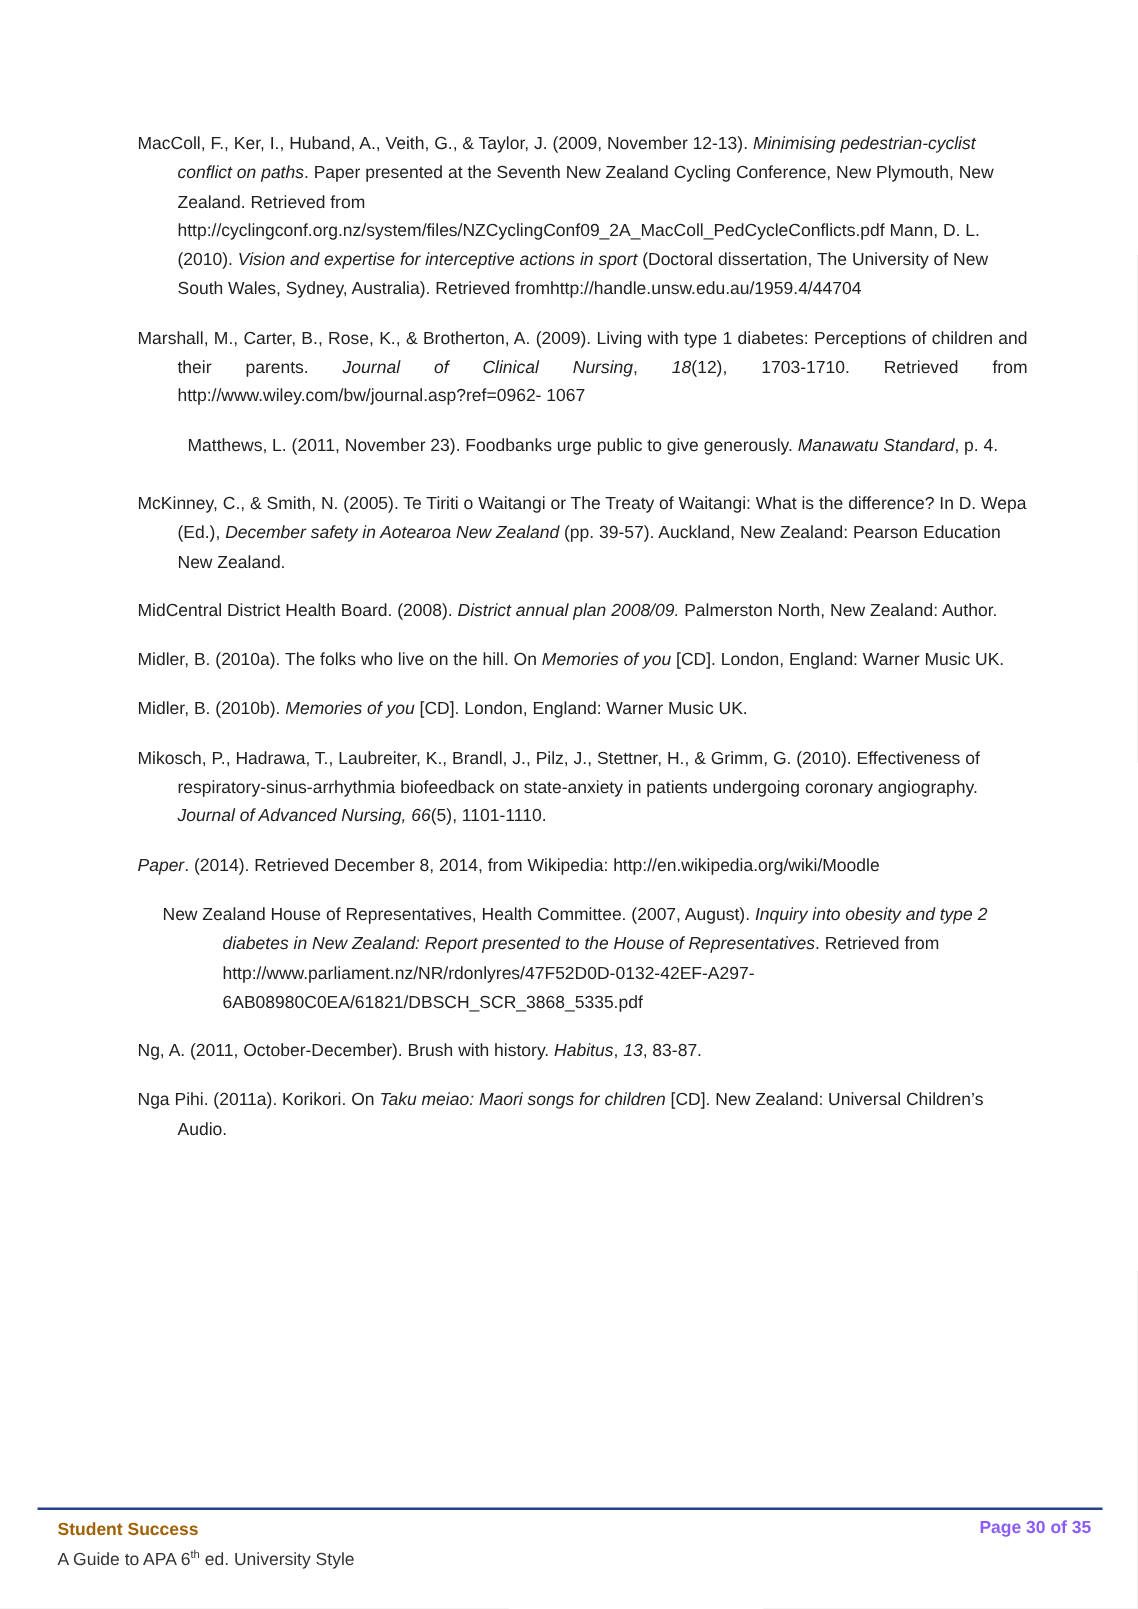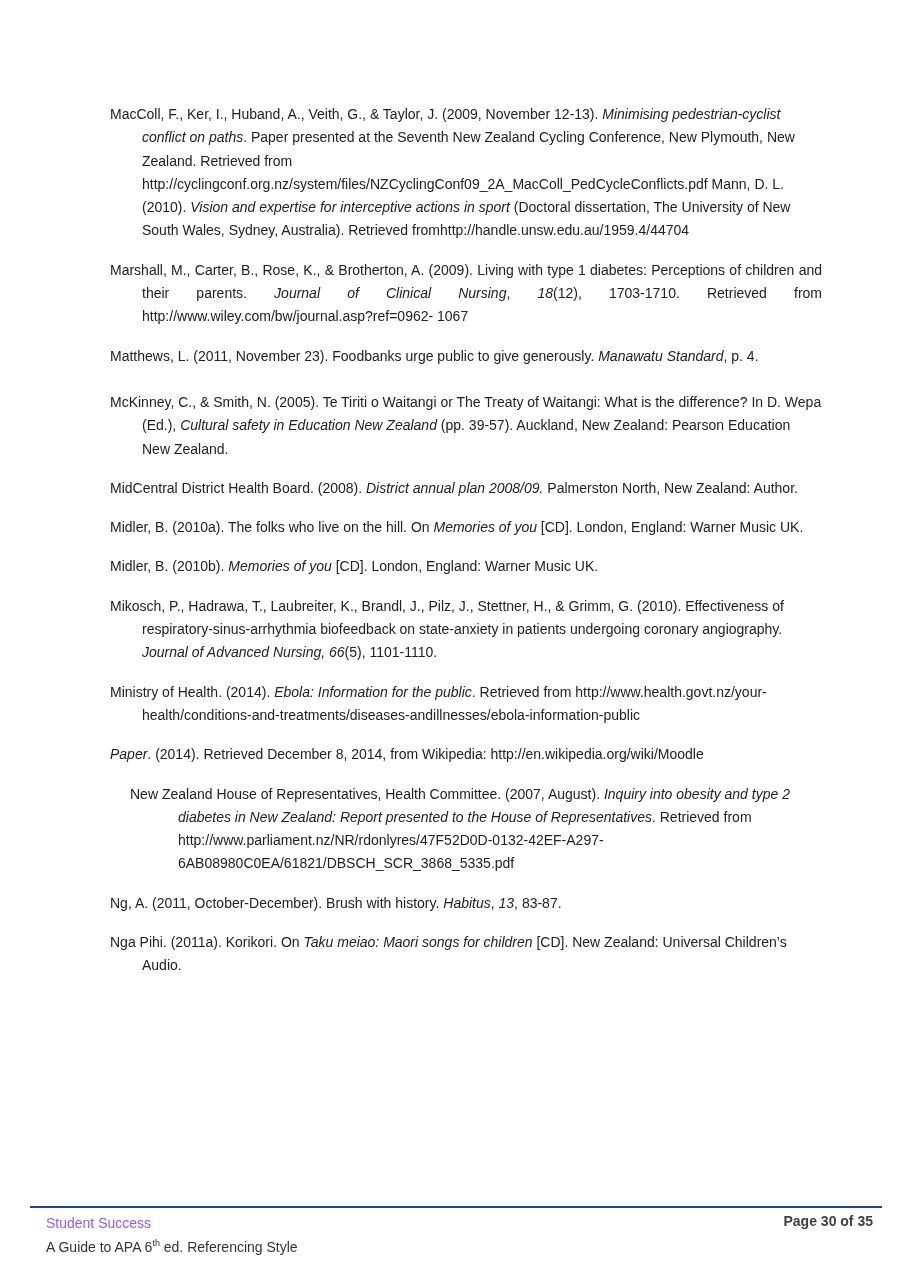--- a/index.html
+++ b/index.html
@@ -21,77 +21,76 @@
     font-size: 14px;
     line-height: 23.3px;
   }
   .ref {
     margin: 0 0 16px 0;
     padding-left: 32px;
     text-indent: -32px;
   }
   .ref.justify { text-align: justify; }
   .ref.deep { padding-left: 48px; text-indent: -48px; margin-left: 20px; }
-  .ref.gap-large { margin-bottom: 23px; }
+  .ref.gap-large { margin-bottom: 23px; margin-left: 40px; }
   .ref i { font-style: italic; }
 
   .footer-rule {
     position: absolute;
     left: 30px;
     right: 28px;
     top: 1206px;
     border-top: 2px solid #28418c;
   }
   .footer-left {
     position: absolute;
     left: 46px;
     top: 1213px;
     font-size: 14px;
     line-height: 20px;
   }
   .doc-title {
-    font-weight: normal;
-    color: #8b5cf6;
+    font-weight: bold;
+    color: #a16207;
   }
   .doc-subtitle {
     color: #333333;
   }
   .doc-subtitle sup { font-size: 9px; }
   .footer-right {
     position: absolute;
     right: 37px;
     top: 1213px;
     font-size: 14px;
     font-weight: bold;
-    color: #404040;
+    color: #8b5cf6;
   }
 </style>
 </head>
 <body>
 
 <div class="page">
 
   <div class="refs">
       <p class="ref"><span>MacColl, F., Ker, I., Huband, A., Veith, G., &amp; Taylor, J. (2009, November 12-13). </span><i>Minimising pedestrian-cyclist conflict on paths</i><span>. Paper presented at the Seventh New Zealand Cycling Conference, New Plymouth, New Zealand. Retrieved from http://cyclingconf.org.nz/system/files/NZCyclingConf09_2A_MacColl_PedCycleConflicts.pdf Mann, D. L. (2010). </span><i>Vision and expertise for interceptive actions in sport</i><span> (Doctoral dissertation, The University of New South Wales, Sydney, Australia). Retrieved fromhttp://handle.unsw.edu.au/1959.4/44704</span></p>
       <p class="ref justify"><span>Marshall, M., Carter, B., Rose, K., &amp; Brotherton, A. (2009). Living with type 1 diabetes: Perceptions of children and their parents. </span><i>Journal of Clinical Nursing</i><span>, </span><i>18</i><span>(12), 1703-1710. Retrieved from http://www.wiley.com/bw/journal.asp?ref=0962- 1067</span></p>
       <p class="ref gap-large"><span>Matthews, L. (2011, November 23). Foodbanks urge public to give generously. </span><i>Manawatu Standard</i><span>, p. 4.</span></p>
-      <p class="ref"><span>McKinney, C., &amp; Smith, N. (2005). Te Tiriti o Waitangi or The Treaty of Waitangi: What is the difference? In D. Wepa (Ed.), </span><i>Cultural safety in Education New Zealand</i><span> (pp. 39-57). Auckland, New Zealand: Pearson Education New Zealand.</span></p>
+      <p class="ref"><span>McKinney, C., &amp; Smith, N. (2005). Te Tiriti o Waitangi or The Treaty of Waitangi: What is the difference? In D. Wepa (Ed.), </span><i>December safety in Aotearoa New Zealand</i><span> (pp. 39-57). Auckland, New Zealand: Pearson Education New Zealand.</span></p>
       <p class="ref"><span>MidCentral District Health Board. (2008). </span><i>District annual plan 2008/09.</i><span> Palmerston North, New Zealand: Author.</span></p>
       <p class="ref"><span>Midler, B. (2010a). The folks who live on the hill. On </span><i>Memories of you</i><span> [CD]. London, England: Warner Music UK.</span></p>
       <p class="ref"><span>Midler, B. (2010b). </span><i>Memories of you</i><span> [CD]. London, England: Warner Music UK.</span></p>
       <p class="ref"><span>Mikosch, P., Hadrawa, T., Laubreiter, K., Brandl, J., Pilz, J., Stettner, H., &amp; Grimm, G. (2010). Effectiveness of respiratory-sinus-arrhythmia biofeedback on state-anxiety in patients undergoing coronary angiography. </span><i>Journal of Advanced Nursing, 66</i><span>(5), 1101-1110.</span></p>
-      <p class="ref"><span>Ministry of Health. (2014). </span><i>Ebola: Information for the public</i><span>. Retrieved from http://www.health.govt.nz/your-health/conditions-and-treatments/diseases-andillnesses/ebola-information-public</span></p>
       <p class="ref"><i>Paper</i><span>. (2014). Retrieved December 8, 2014, from Wikipedia: http://en.wikipedia.org/wiki/Moodle</span></p>
       <p class="ref deep"><span>New Zealand House of Representatives, Health Committee. (2007, August). </span><i>Inquiry into obesity and type 2 diabetes in New Zealand: Report presented to the House of Representatives</i><span>. Retrieved from http://www.parliament.nz/NR/rdonlyres/47F52D0D-0132-42EF-A297-6AB08980C0EA/61821/DBSCH_SCR_3868_5335.pdf</span></p>
       <p class="ref"><span>Ng, A. (2011, October-December). Brush with history. </span><i>Habitus</i><span>, </span><i>13</i><span>, 83-87.</span></p>
       <p class="ref"><span>Nga Pihi. (2011a). Korikori. On </span><i>Taku meiao: Maori songs for children</i><span> [CD]. New Zealand: Universal Children’s Audio.</span></p>
     </div>
 
   <div>
     <div class="footer-rule"></div>
     <div class="footer-left">
       <div class="doc-title">Student Success</div>
-      <div class="doc-subtitle"><span>A Guide to APA 6</span><sup>th</sup><span> ed. Referencing Style</span></div>
+      <div class="doc-subtitle"><span>A Guide to APA 6</span><sup>th</sup><span> ed. University Style</span></div>
     </div>
     <div class="footer-right">Page 30 of 35</div>
   </div>
 
 </div>
 
 </body></html>

